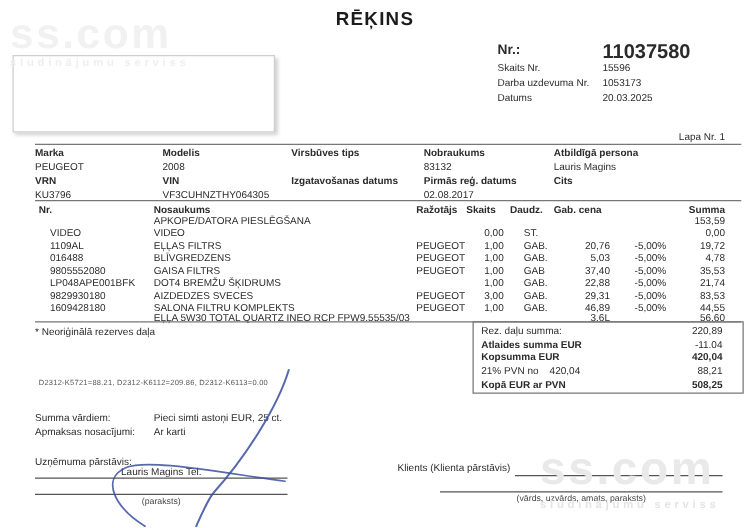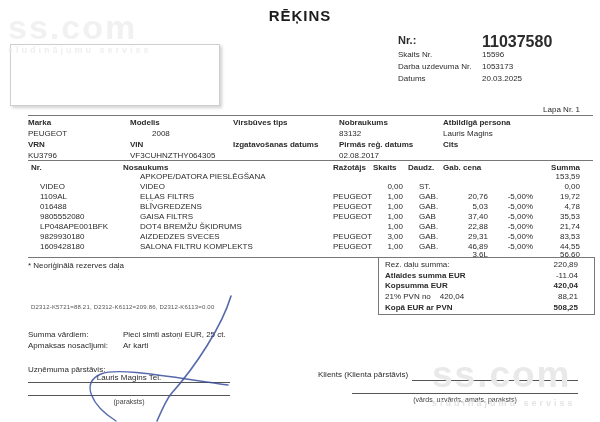--- a/index.html
+++ b/index.html
@@ -32,21 +32,21 @@
   .meta-row .mv{position:absolute;left:482px;}
   #page-label{left:480px;top:105px;width:100px;text-align:right;}
   
   .veh{position:absolute;white-space:nowrap;}
   .veh.l{font-weight:bold;}
   
   .ith{position:absolute;font-weight:bold;white-space:nowrap;}
   .item-row{position:absolute;left:0;width:600px;height:10px;}
   .item-row span{position:absolute;top:0;white-space:nowrap;}
   .c-nr{left:40px;}
-  .c-name{left:123px;margin-left:17px;}
+  .c-name{left:123px;}
   .c-mfr{left:333px;}
   .c-qty{left:360px;width:43px;text-align:right;}
   .c-unit{left:419px;}
   .c-price{left:428px;width:60px;text-align:right;}
   .c-disc{left:493px;width:40px;text-align:right;}
   .c-sum{left:508px;width:72px;text-align:right;}
   
   #totals-box{left:378px;top:257px;width:215px;height:56px;border:1px solid #777;}
   .tot-row{position:absolute;left:0;width:600px;height:11px;}
   .tot-row .tl{position:absolute;left:385px;white-space:pre;}
@@ -92,21 +92,21 @@
       </div>
     </div>
 
   <div class="abs" id="page-label">Lapa Nr. 1</div>
   <div class="line" style="left:28px;top:115px;width:565px;"></div>
 
   <div id="vehicle-grid">
       <div class="veh l" style="left: 28px; top: 118px; position: absolute;">Marka</div>
       <div class="veh" style="left: 28px; top: 129px; position: absolute;">PEUGEOT</div>
       <div class="veh l" style="left: 130px; top: 118px; position: absolute;">Modelis</div>
-      <div class="veh" style="left: 130px; top: 129px; position: absolute; margin-left: 22px;">2008</div>
+      <div class="veh" style="left: 130px; top: 129px; position: absolute;">2008</div>
       <div class="veh l" style="left: 233px; top: 118px; position: absolute;">Virsbūves tips</div>
       <div class="veh" style="left: 233px; top: 129px; position: absolute;"></div>
       <div class="veh l" style="left: 339px; top: 118px; position: absolute;">Nobraukums</div>
       <div class="veh" style="left: 339px; top: 129px; position: absolute;">83132</div>
       <div class="veh l" style="left: 443px; top: 118px; position: absolute;">Atbildīgā persona</div>
       <div class="veh" style="left: 443px; top: 129px; position: absolute;">Lauris Magins</div>
       <div class="veh l" style="left: 28px; top: 140px; position: absolute; text-align: right;">VRN</div>
       <div class="veh" style="left: 28px; top: 151px; position: absolute;">KU3796</div>
       <div class="veh l" style="left: 130px; top: 140px; position: absolute;">VIN</div>
       <div class="veh" style="left: 130px; top: 151px; position: absolute;">VF3CUHNZTHY064305</div>
@@ -204,20 +204,21 @@
         <span class="c-name">SALONA FILTRU KOMPLEKTS</span>
         <span class="c-mfr">PEUGEOT</span>
         <span class="c-qty">1,00</span>
         <span class="c-unit">GAB.</span>
         <span class="c-price">46,89</span>
         <span class="c-disc">-5,00%</span>
         <span class="c-sum">44,55</span>
       </div>
       <div class="item-row" style="top: 250px;">
         <span class="c-nr"></span>
+        <span class="c-name">EĻĻA 5W30 TOTAL QUARTZ INEO RCP FPW9.55535/03</span>
         <span class="c-mfr"></span>
         <span class="c-qty"></span>
         <span class="c-unit"></span>
         <span class="c-price">3.6L</span>
         <span class="c-disc"></span>
         <span class="c-sum">56,60</span>
       </div>
     </div>
   <div class="line" style="left:28px;top:257px;width:565px;"></div>
 

